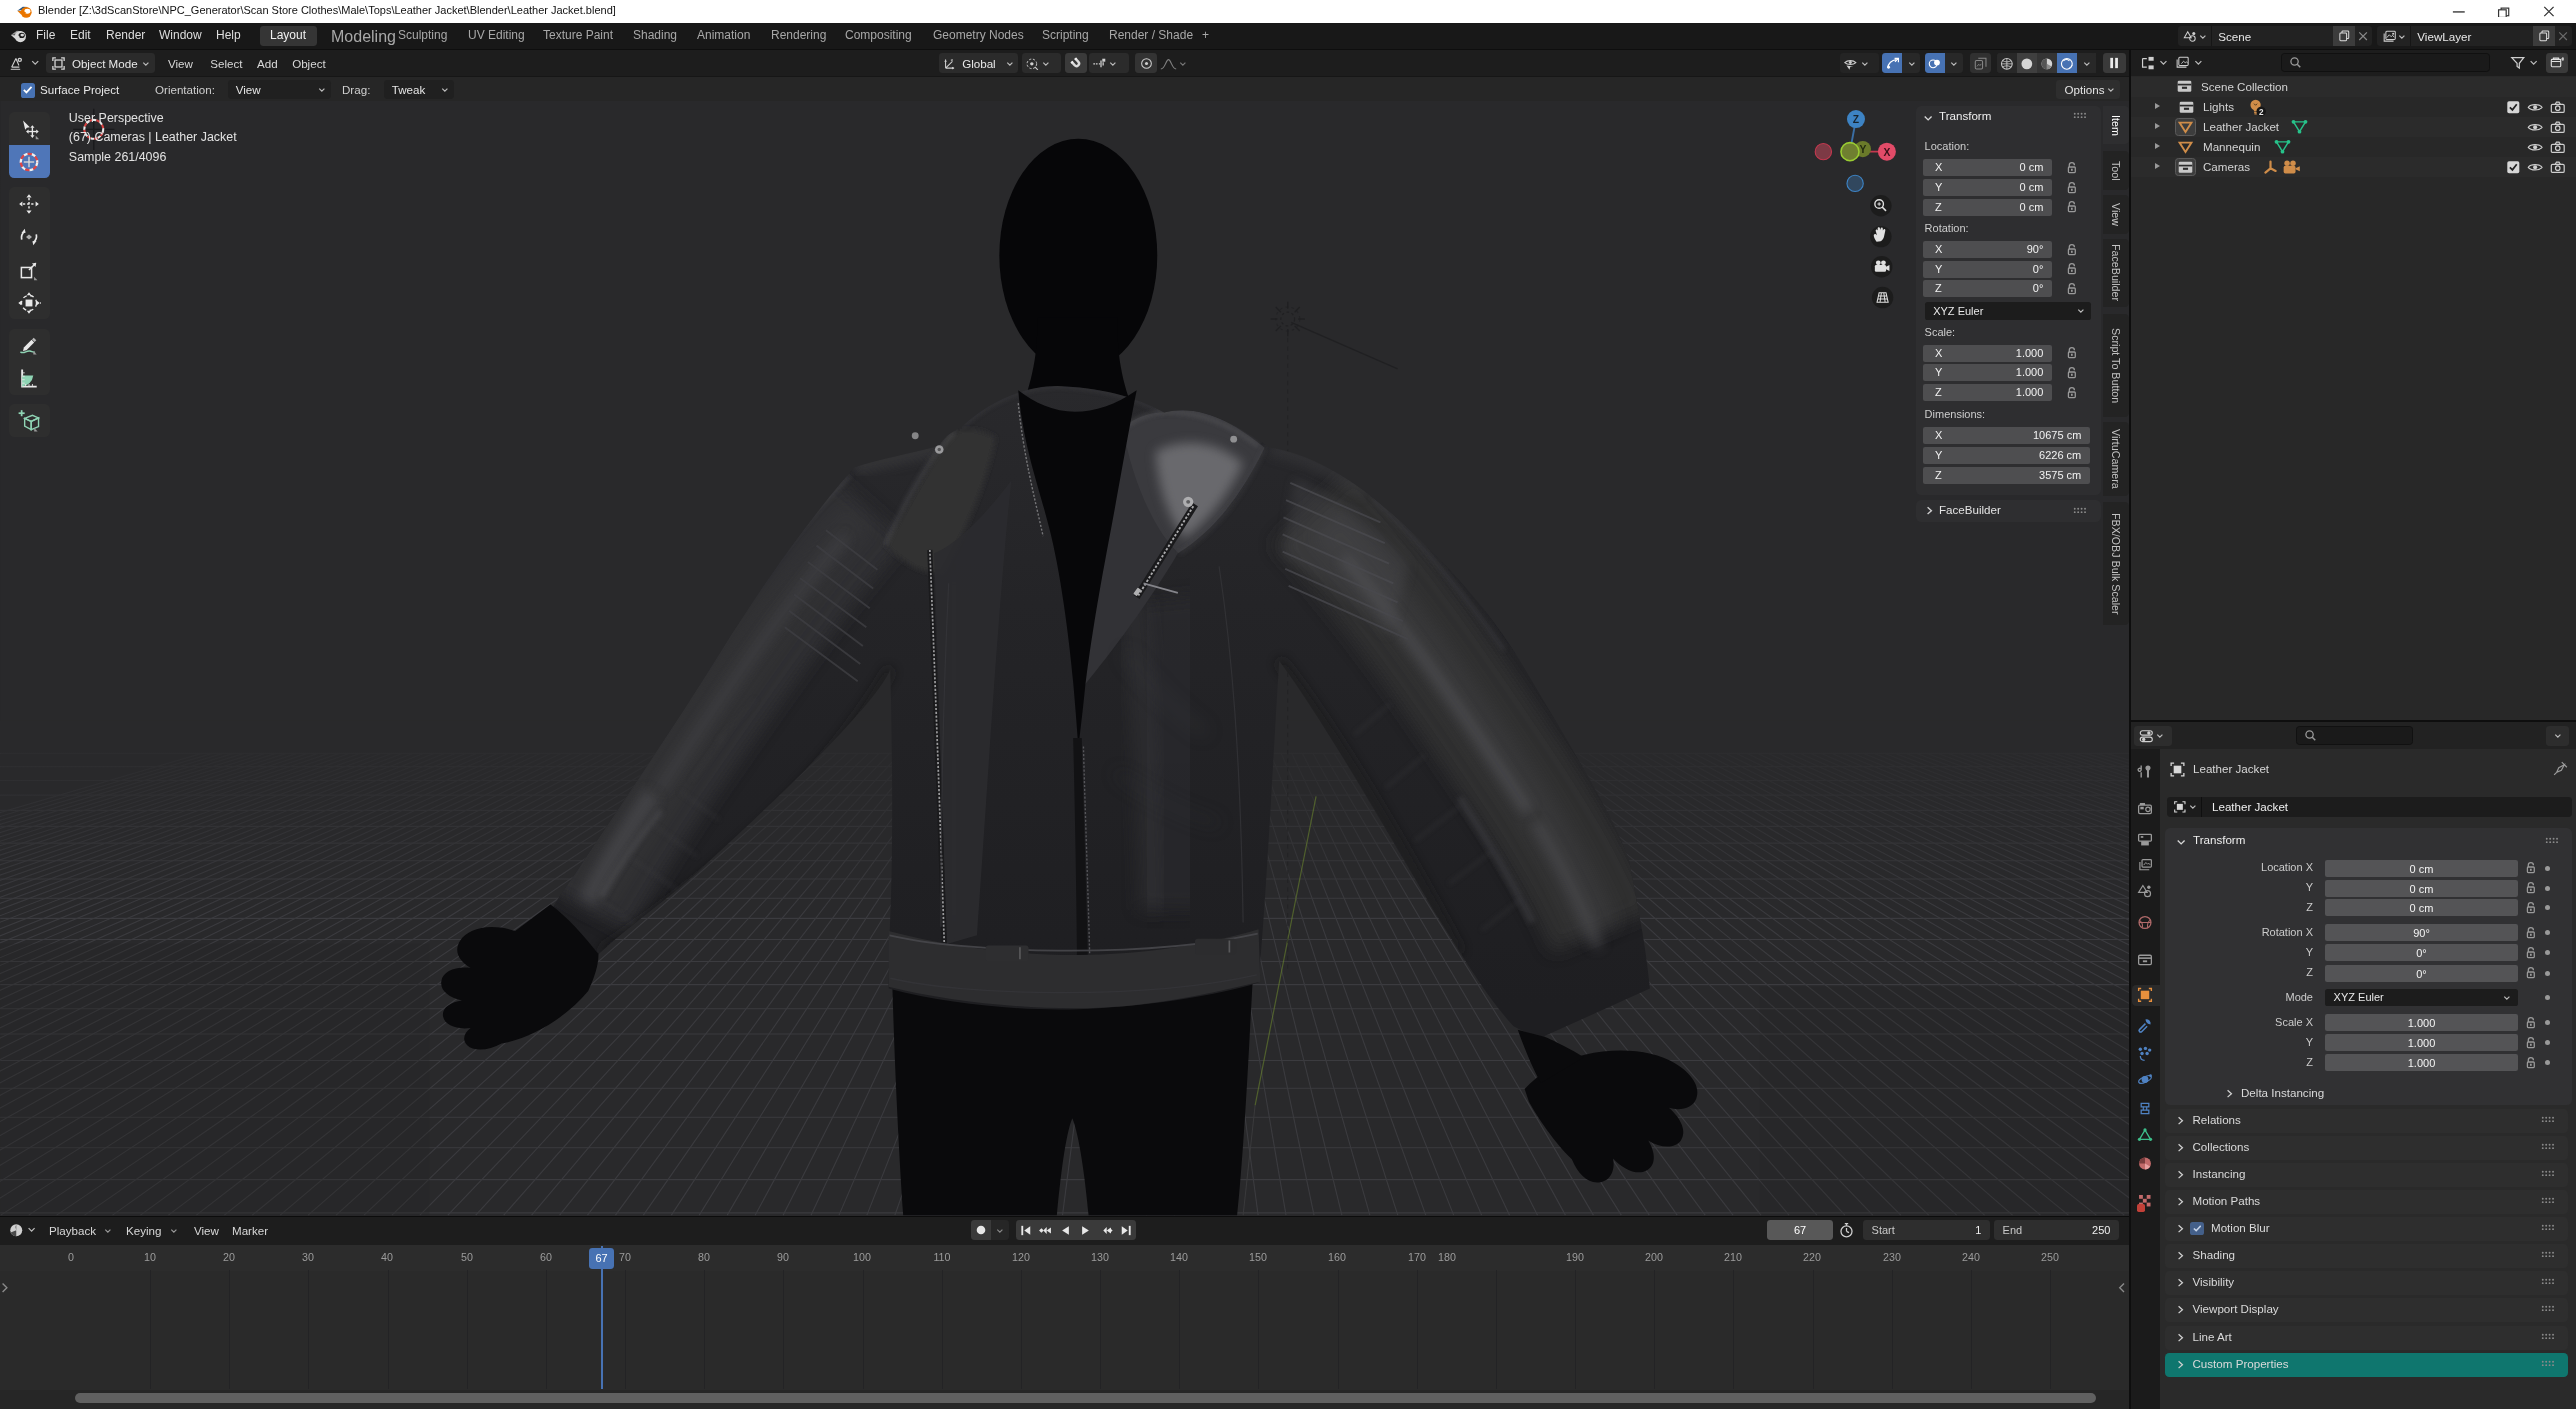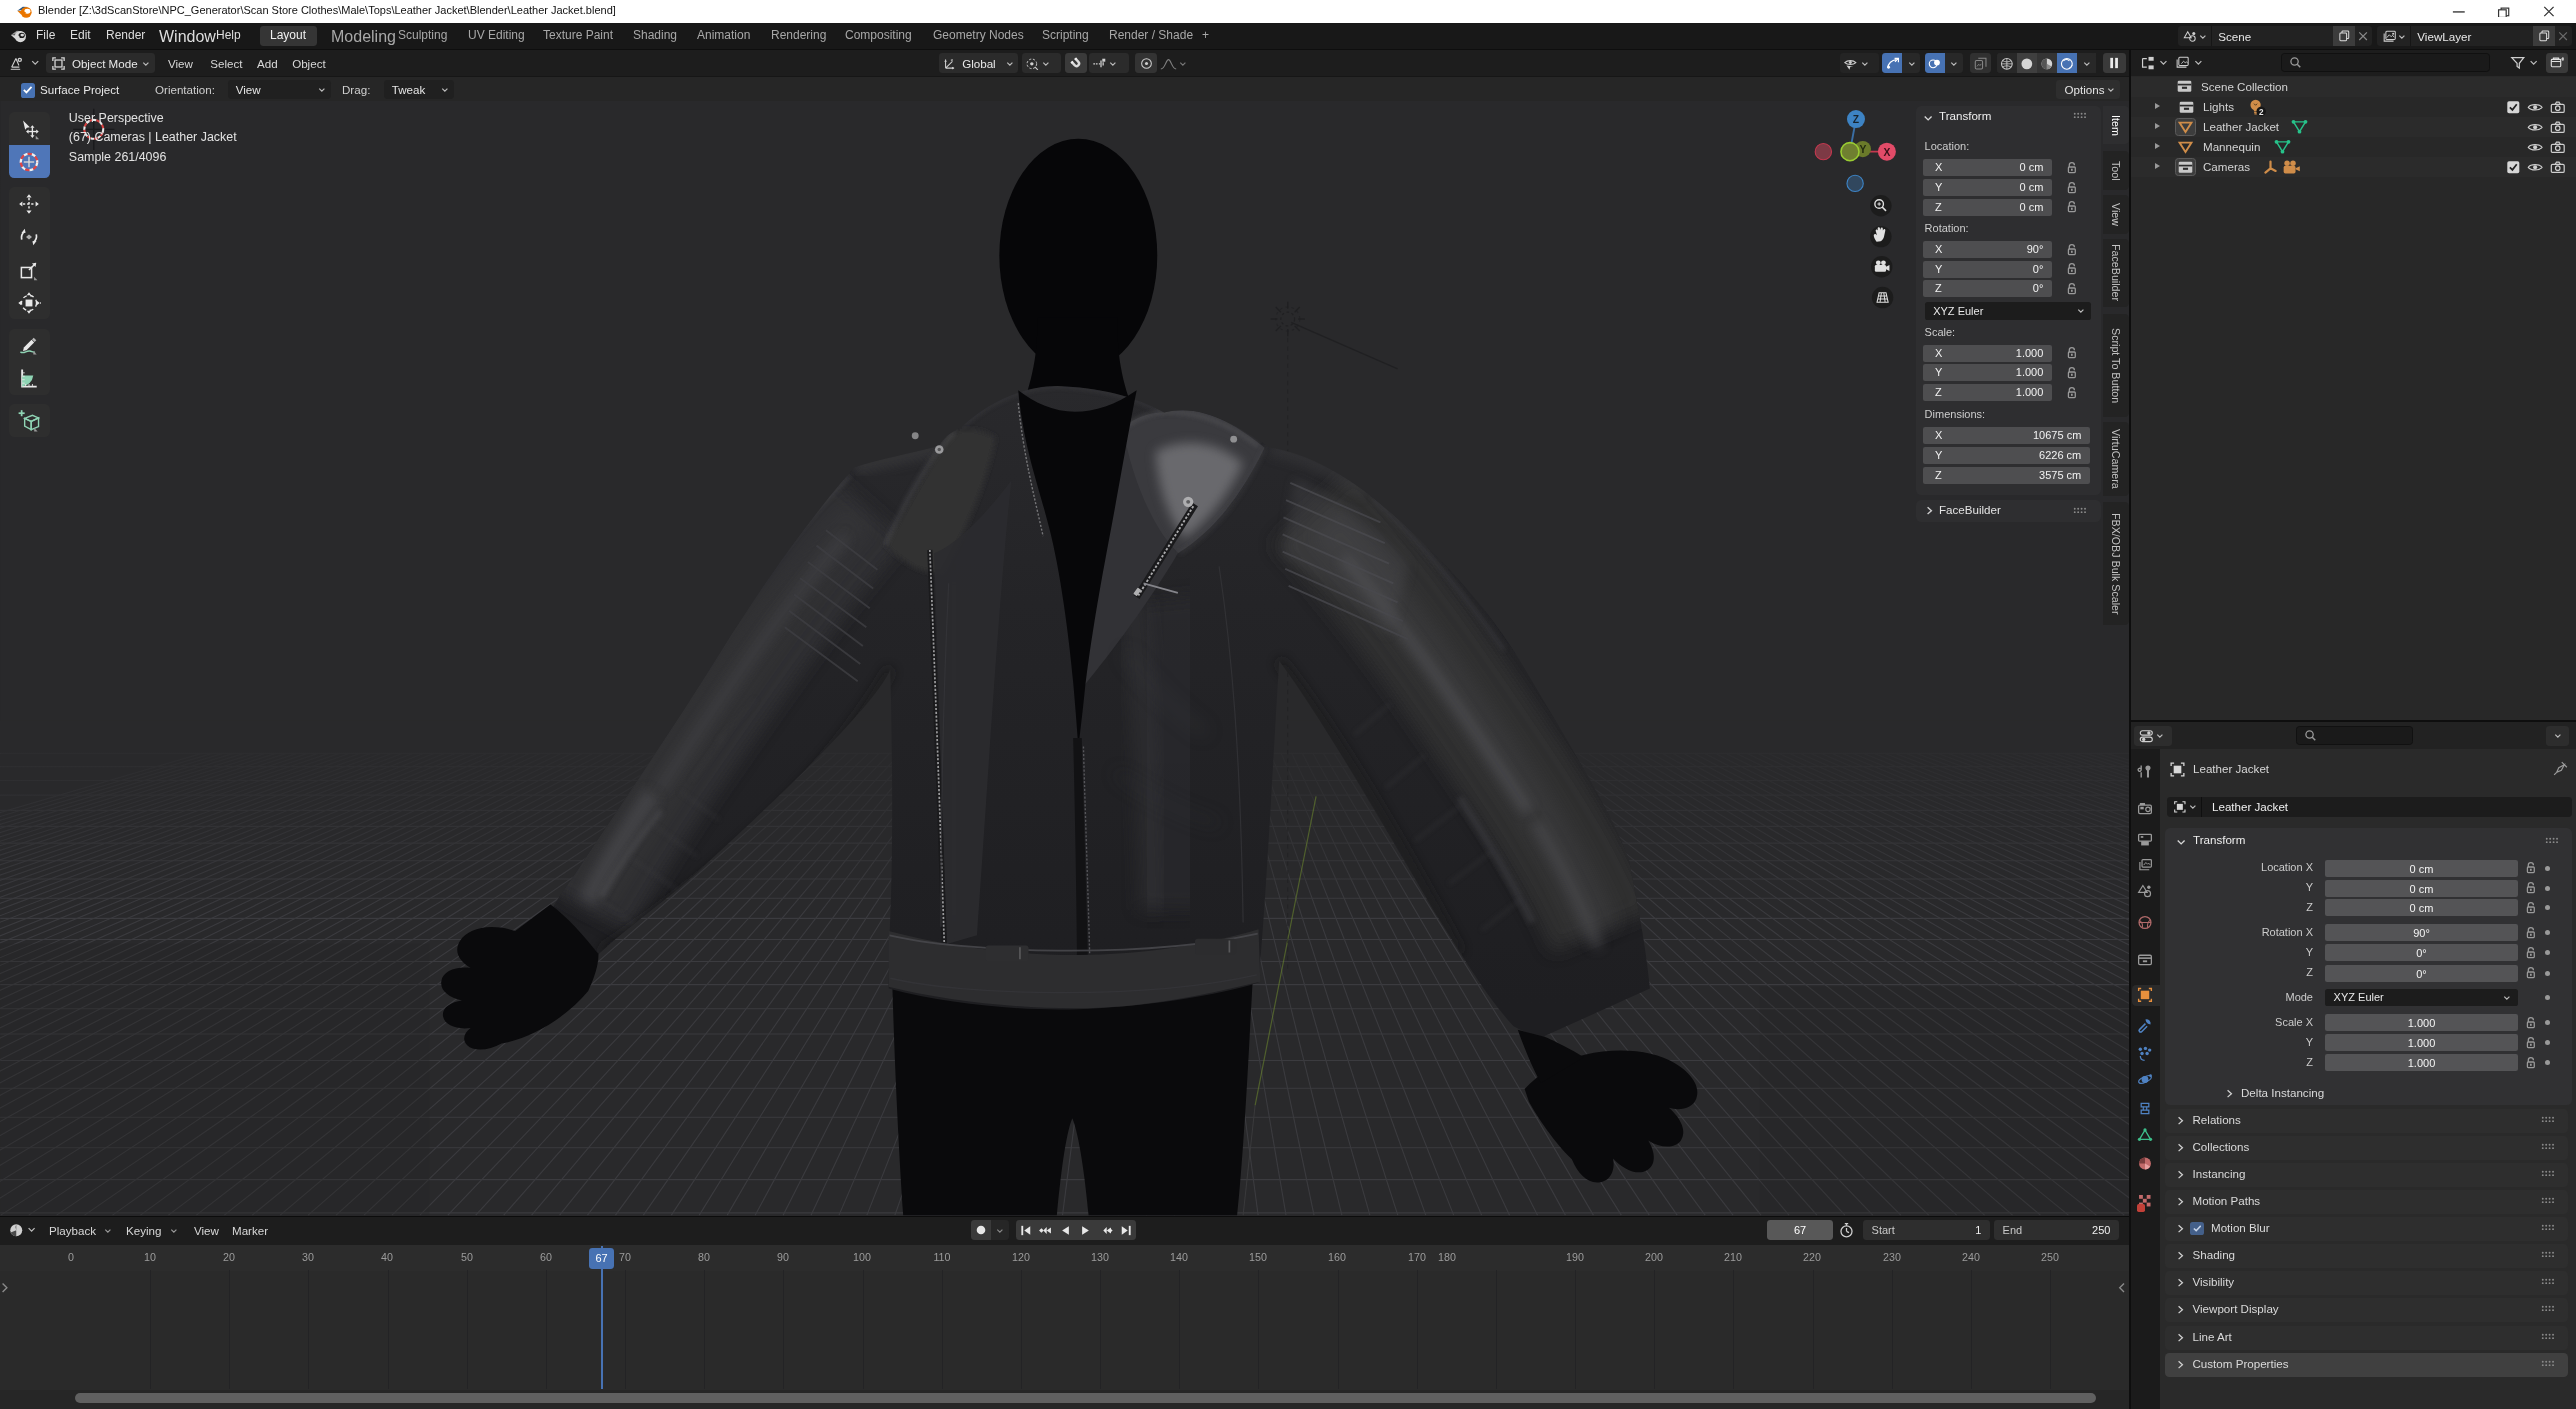--- a/index.html
+++ b/index.html
@@ -35,21 +35,21 @@
   <svg class="abs" style="left:8.6px;top:4.3px" width="19" height="17" viewBox="0 0 22 20">
     <path d="M2 9.5 L9 4.5 L15.5 4.9 L11 8.3 Z" fill="#9a9a9a"></path>
     <circle cx="13.2" cy="11.2" r="6.6" fill="#d8d8d8"></circle>
     <ellipse cx="14.7" cy="9.9" rx="3.7" ry="3" fill="#181818"></ellipse>
     <ellipse cx="15.4" cy="9.5" rx="2.1" ry="1.6" fill="#d8d8d8"></ellipse>
     <path d="M2 9.5 L10.5 10 L13 12 L7 13.8 Z" fill="#d8d8d8"></path>
   </svg>
   <div class="abs txt" style="left:36px;top:5.2px;font-size:12px;color:#dedede;">File</div>
   <div class="abs txt" style="left:70px;top:5.2px;font-size:12px;color:#dedede;">Edit</div>
   <div class="abs txt" style="left:106px;top:5.2px;font-size:12px;color:#dedede;">Render</div>
-  <div class="abs txt" style="left:159px;top:5.2px;font-size:16px;color:#dedede;">Window</div>
+  <div class="abs txt" style="left:159px;top:5.2px;font-size:12px;color:#dedede;">Window</div>
   <div class="abs txt" style="left:216px;top:5.2px;font-size:12px;color:#dedede;">Help</div>
   <div class="abs" style="left:260px;top:2.6px;width:57px;height:20.6px;background:#353535;border-radius:3.4px;"></div>
   <div class="abs txt" style="left:270px;top:5.2px;font-size:12px;color:#f0f0f0;">Layout</div>
   <div class="abs txt" style="left:331px;top:5.2px;font-size:16px;color:#a8a8a8;">Modeling</div>
   <div class="abs txt" style="left:398px;top:5.2px;font-size:12px;color:#a8a8a8;">Sculpting</div>
   <div class="abs txt" style="left:468px;top:5.2px;font-size:12px;color:#a8a8a8;">UV Editing</div>
   <div class="abs txt" style="left:543px;top:5.2px;font-size:12px;color:#a8a8a8;">Texture Paint</div>
   <div class="abs txt" style="left:633px;top:5.2px;font-size:12px;color:#a8a8a8;">Shading</div>
   <div class="abs txt" style="left:697px;top:5.2px;font-size:12px;color:#a8a8a8;">Animation</div>
   <div class="abs txt" style="left:771px;top:5.2px;font-size:12px;color:#a8a8a8;">Rendering</div>
@@ -1651,21 +1651,21 @@
             <circle cx="6" cy="2" r="1.1"></circle>
             <circle cx="10" cy="2" r="1.1"></circle>
             <circle cx="14" cy="2" r="1.1"></circle>
             <circle cx="2" cy="6" r="1.1"></circle>
             <circle cx="6" cy="6" r="1.1"></circle>
             <circle cx="10" cy="6" r="1.1"></circle>
             <circle cx="14" cy="6" r="1.1"></circle>
           </g>
         </svg>
       </div>
-<div class="abs" style="left:35px;top:632px;width:403px;height:23.6px;background:#404040;border-radius:4.3px;">
+<div class="abs" style="left:35px;top:632px;width:403px;height:23.6px;background:#0f766e;border-radius:4.3px;">
         <svg class="abs" style="left:11px;top:6.9px" width="8.6" height="9.4" viewBox="0 0 10 11">
           <path d="M3 1.5 L7.5 5.5 L3 9.5" stroke="#d0d0d0" stroke-width="1.5" fill="none"></path>
         </svg>
         <div class="abs txt" style="left:27.5px;top:4.3px;font-size:11.6px;color:#dadada;">Custom Properties</div>
         <svg class="abs" style="right:12px;top:6.9px" width="15.5" height="10.3" viewBox="0 0 18 12">
           <g fill="#8a8a8a">
             <circle cx="2" cy="2" r="1.1"></circle>
             <circle cx="6" cy="2" r="1.1"></circle>
             <circle cx="10" cy="2" r="1.1"></circle>
             <circle cx="14" cy="2" r="1.1"></circle>

